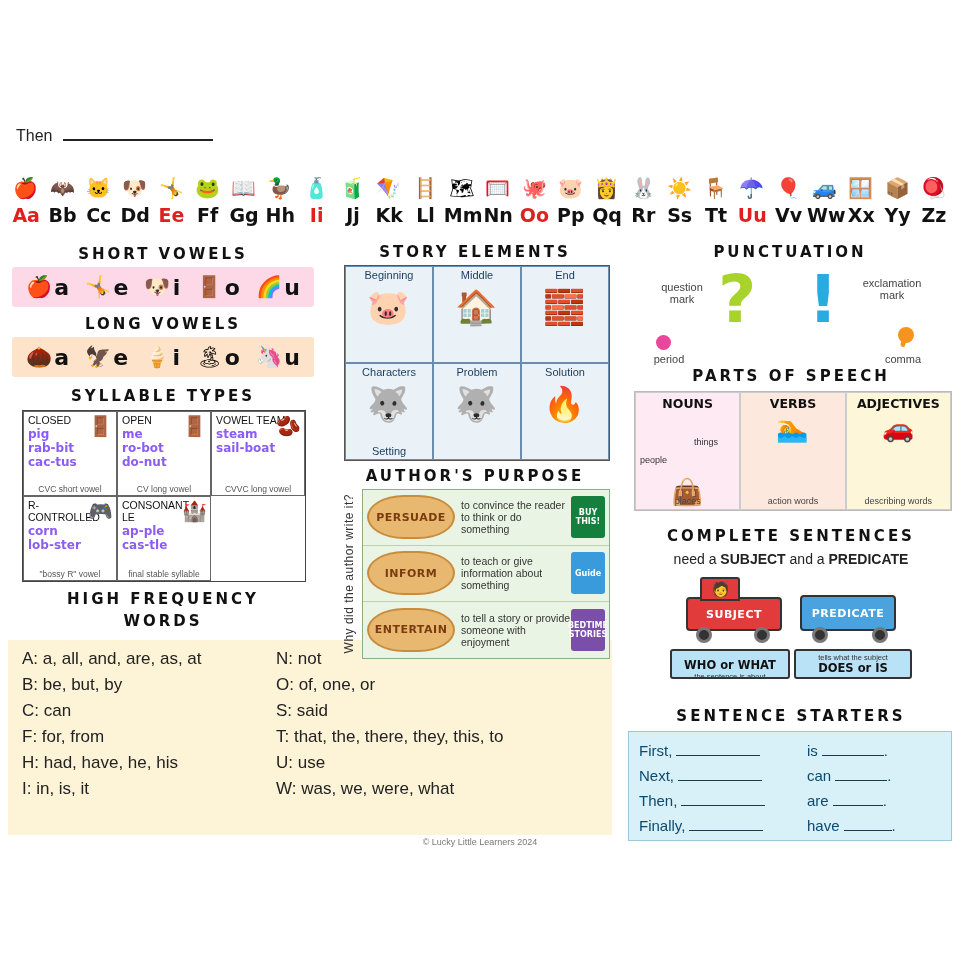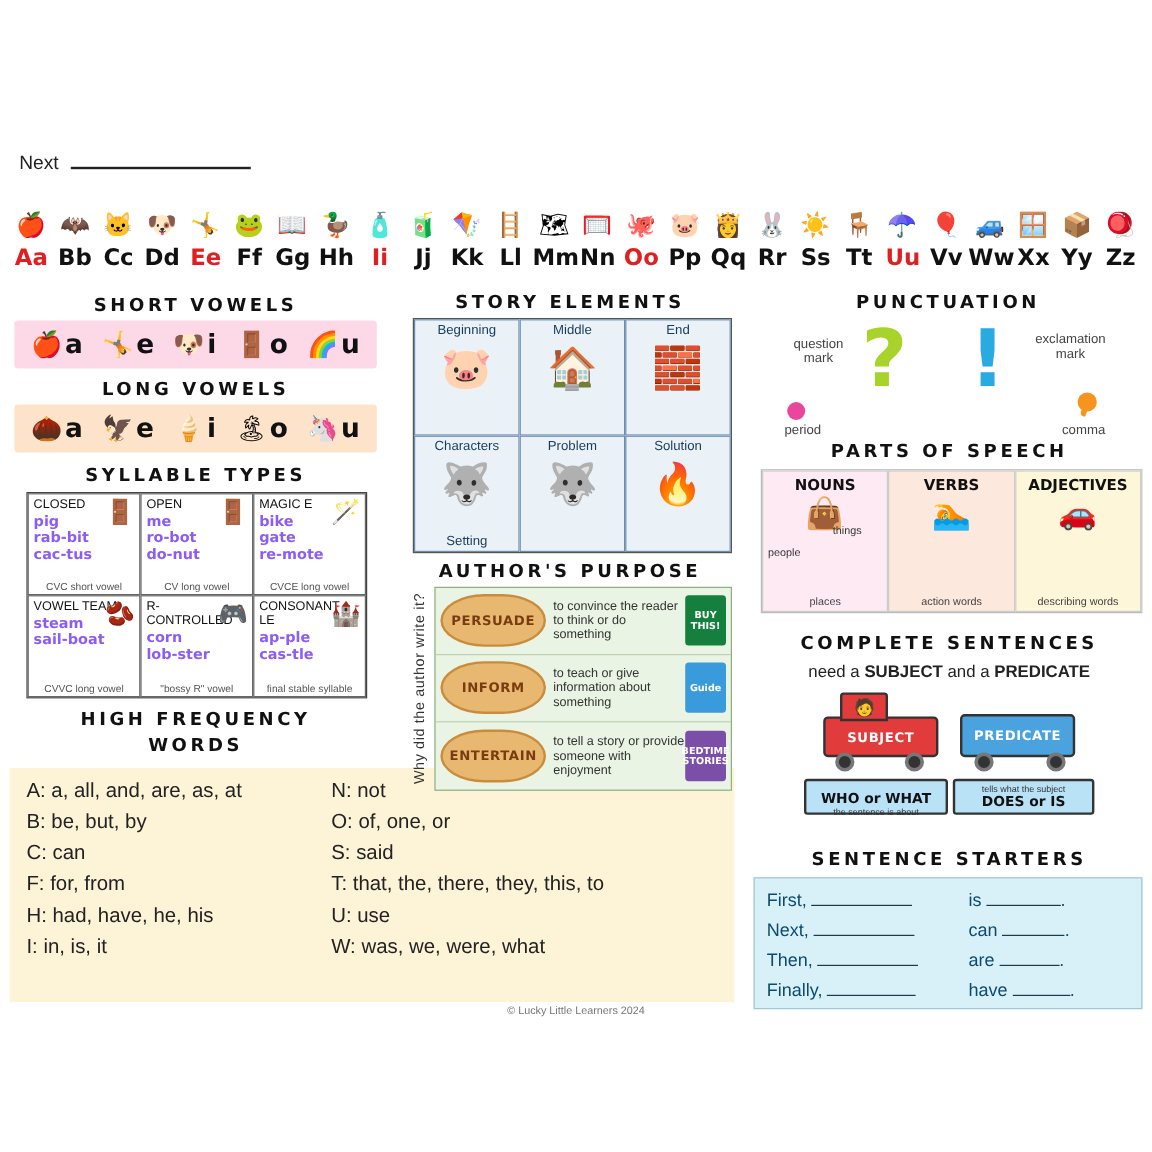--- a/index.html
+++ b/index.html
@@ -296,21 +296,21 @@
   }
   .pos-cell {
     box-sizing: border-box;
     border: 1px solid #ccc;
     position: relative;
     display: flex;
     flex-direction: column;
     align-items: center;
     padding-top: 3px;
   }
-  .pos-n { background: #fdeaf2; }
+  .pos-n { background: #fdeaf2; justify-content: space-between; }
   .pos-v { background: #fde8de; }
   .pos-a { background: #fdf6d8; }
   .pos-title {
     font-family: "DejaVu Sans", sans-serif;
     font-weight: bold;
     font-size: 12.5px;
     color: #111;
   }
   .pos-ico { font-size: 26px; line-height: 34px; }
   .pos-sub {
@@ -409,21 +409,21 @@
     font-size: 9px;
     color: #777;
   }
 </style>
 </head>
 <body>
 
 <div id="sheet">
 
   <div class="name-row">
-    <span class="name-label">Next</span>
+    <span class="name-label">Then</span>
     <span class="name-line"></span>
   </div>
 
   <div class="alpha-strip">
       <div class="alpha-cell vowel" style="left: 0.153846px;">
         <div class="alpha-pic">🍎</div>
         <div class="alpha-letters">Aa</div>
       </div>
       <div class="alpha-cell" style="left: 36.4615px;">
         <div class="alpha-pic">🦇</div>
@@ -591,30 +591,20 @@
         <div class="syl-title">OPEN</div>
         <div class="syl-ico">🚪</div>
         <div class="syl-words">
           <div>me</div>
           <div>ro-bot</div>
           <div>do-nut</div>
         </div>
         <div class="syl-note">CV long vowel</div>
       </div>
       <div class="syl-cell">
-        <div class="syl-title">MAGIC E</div>
-        <div class="syl-ico">🪄</div>
-        <div class="syl-words">
-          <div>bike</div>
-          <div>gate</div>
-          <div>re-mote</div>
-        </div>
-        <div class="syl-note">CVCE long vowel</div>
-      </div>
-      <div class="syl-cell">
         <div class="syl-title">VOWEL TEAM</div>
         <div class="syl-ico">🫘</div>
         <div class="syl-words">
           <div>steam</div>
           <div>sail-boat</div>
         </div>
         <div class="syl-note">CVVC long vowel</div>
       </div>
       <div class="syl-cell">
         <div class="syl-title">R- CONTROLLED</div>

